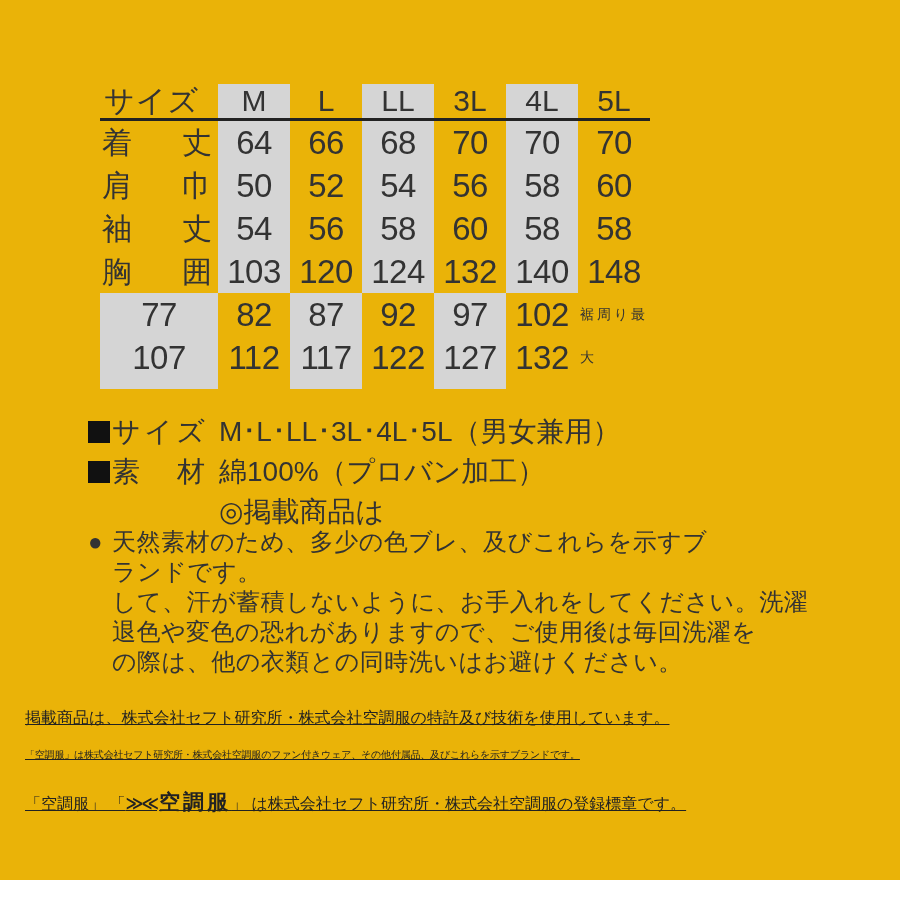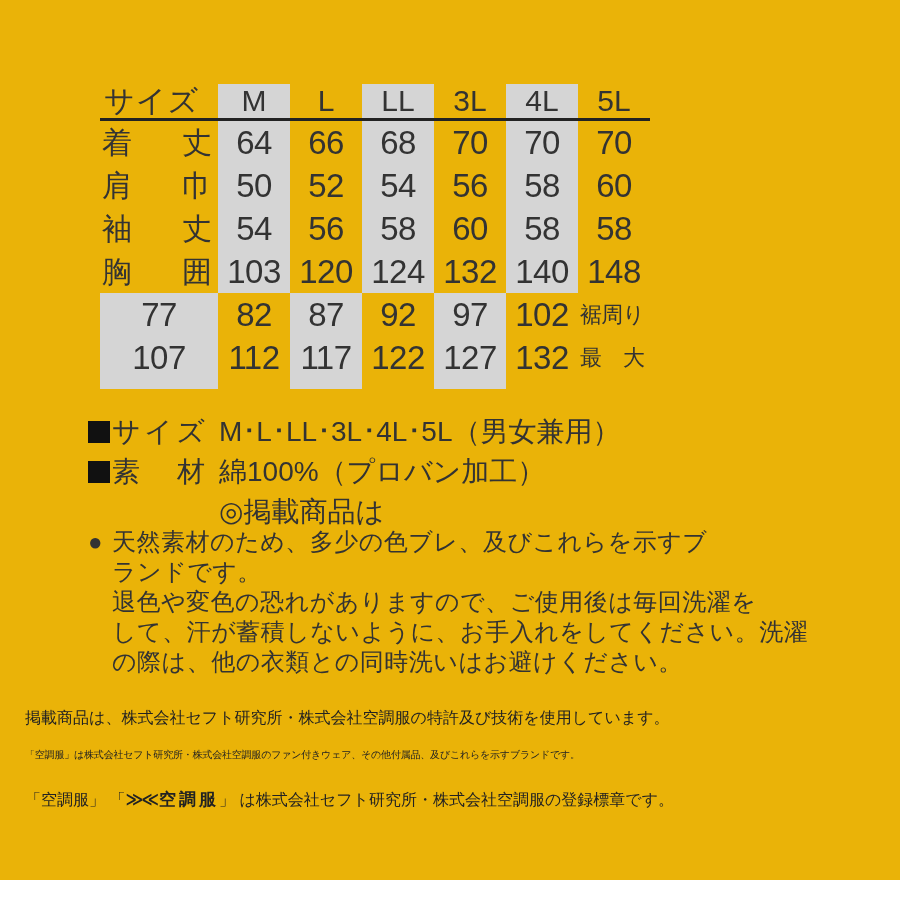--- a/index.html
+++ b/index.html
@@ -12,45 +12,45 @@
                 display:grid; grid-template-columns:118px repeat(6,72px);
                 color:#333; }
   .c { display:flex; align-items:center; justify-content:center; }
   .h { height:37px; border-bottom:3px solid #222; font-size:30px; }
   .v { height:43px; font-size:33px; letter-spacing:-0.5px; }
   .f { height:10px; }
   .hl { background:#d5d5d5; }
   .lblhead { justify-content:flex-start; padding-left:4px; letter-spacing:1px; }
   .lbl { height:43px; font-size:30px; display:block; line-height:43px;
          text-align:justify; text-align-last:justify; padding:0 6px 0 2px; }
-  .lbl.small { font-size:22px; letter-spacing:-1px;font-family:Liberation Serif, serif; }
+  .lbl.small { font-size:14px; letter-spacing:-1px;font-family:Liberation Serif, serif; }
 
   
   .specs { position:absolute; left:88px; top:412px; color:#333; font-size:28px; }
   .spec-row { display:flex; align-items:center; height:40px; }
   .spec-bullet { width:22px; height:22px; background:#111; flex:0 0 22px; }
   .spec-bullet.blank { background:transparent; }
   .spec-label { width:93px; margin-left:2px; text-align:justify;
                 text-align-last:justify; }
   .spec-label.empty { text-align-last:auto; }
   .spec-value { margin-left:14px; white-space:nowrap; }
 
   
   .note { position:absolute; left:88px; top:527px; width:640px;
           color:#333; font-size:24px; line-height:30px; letter-spacing:0.5px; }
   .note-first { display:flex; }
   .note-dot { flex:0 0 24px; }
   .note-cont { padding-left:24px; white-space:nowrap; }
 
   
   .footer { position:absolute; left:25px; top:708px; color:#222; }
-  .f-line { white-space:nowrap; font-size:16px; height:20px; margin-bottom:20px; }
+  .f-line { white-space:nowrap; font-size:16px; height:20px; margin-bottom:20px;text-decoration:underline; }
   .f-line.tight { font-size:10px; letter-spacing:-0.2px; }
   .logo-mark { font-weight:bold; font-size:17px; letter-spacing:-2px; margin-right:2px; }
-  .logo-text { font-weight:bold; font-size:17px; letter-spacing:3px; }
+  .logo-text { font-weight:bold; font-size:21px; letter-spacing:3px; }
 </style>
 </head>
 <body>
 
 <div class="canvas">
 
   <div class="size-table">
 
     <div class="c h lblhead">サイズ</div>
     <div class="c h hl">M</div>
@@ -132,22 +132,22 @@
       <span class="spec-label empty"></span>
       <span class="spec-value">◎掲載商品は</span>
     </div>
   </div>
 
   <div class="note">
     <div class="note-first">
       <span class="note-dot">●</span>
       <span>天然素材のため、多少の色ブレ、及びこれらを示すブランドです。</span>
     </div>
+    <div class="note-cont">して、汗が蓄積しないように、お手入れをしてください。洗濯</div>
     <div class="note-cont">退色や変色の恐れがありますので、ご使用後は毎回洗濯を</div>
-    <div class="note-cont">して、汗が蓄積しないように、お手入れをしてください。洗濯</div>
     <div class="note-cont">の際は、他の衣類との同時洗いはお避けください。</div>
   </div>
 
   <div class="footer">
     <div class="f-line">掲載商品は、株式会社セフト研究所・株式会社空調服の特許及び技術を使用しています。</div>
     <div class="f-line tight">「空調服」は株式会社セフト研究所・株式会社空調服のファン付きウェア、その他付属品、及びこれらを示すブランドです。</div>
     <div class="f-line">
       <span>「空調服」 「</span><span class="logo-mark">≫≪</span><span class="logo-text">空調服</span><span>」 は株式会社セフト研究所・株式会社空調服の登録標章です。</span>
     </div>
   </div>

